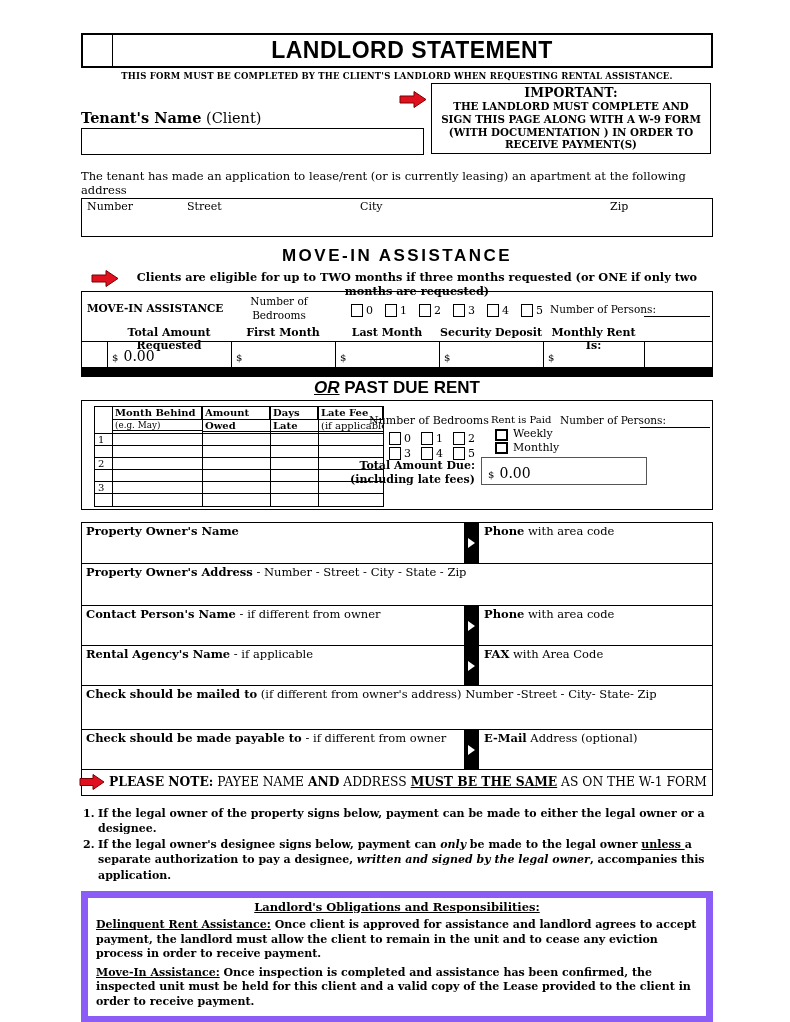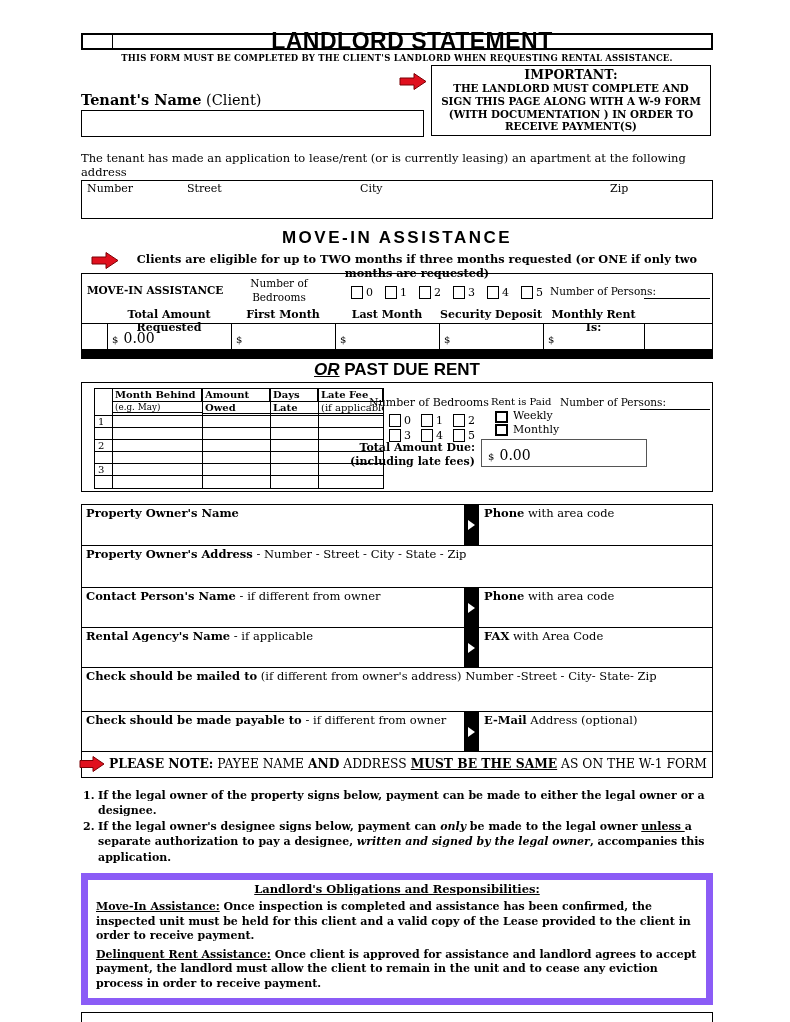--- a/index.html
+++ b/index.html
@@ -5,21 +5,21 @@
   * { margin:0; padding:0; box-sizing:border-box; }
   html,body { background:#fff; }
   body {
     width:790px; height:1022px;
     font-family:"DejaVu Serif", serif;
     color:#000; position:relative; overflow:hidden;
   }
   .content { width:632px; margin-left:81px; padding-top:33px; position:relative; }
 
   
-  .hdr { display:flex; height:17px; border:2px solid #000; }
+  .hdr { display:flex; height:35px; border:2px solid #000; }
   .hdr-cell { width:30px; border-right:1.5px solid #000; }
   .hdr-title { flex:1; display:flex; align-items:center; justify-content:center;
     font-family:"Liberation Sans",sans-serif; font-weight:bold; font-size:23px; letter-spacing:0.5px; }
   .subtitle { text-align:center; font-weight:bold; font-size:8.5px; margin-top:3px; letter-spacing:0.2px; }
 
   
   .sec-tenant { position:relative; height:80px; margin-top:2px; }
   .tenant-label { position:absolute; left:0; top:26px; font-size:14.5px; }
   .tenant-label b { font-weight:bold; }
   .tenant-input { position:absolute; left:0; top:45px; width:343px; height:27px; border:1.5px solid #000; background:#fff; }
@@ -340,22 +340,22 @@
       <div class="note-body">If the legal owner of the property signs below, payment can be made to either the legal owner or a designee.</div>
     </div>
     <div class="note-item">
       <div class="note-num">2.</div>
       <div class="note-body"><span>If the legal owner's designee signs below, payment can </span><span class="it">only</span><span> be made to the legal owner </span><span class="un">unless </span><span>a separate authorization to pay a designee, </span><span class="it">written and signed by the legal owner</span><span>, accompanies this application.</span></div>
     </div>
   </div>
 
   <div class="obl-box">
     <div class="obl-title">Landlord's Obligations and Responsibilities:</div>
+    <div class="obl-p"><span class="obl-lead">Delinquent Rent Assistance:</span><span> Once client is approved for assistance and landlord agrees to accept payment, the landlord must allow the client to remain in the unit and to cease any eviction process in order to receive payment.</span></div>
     <div class="obl-p"><span class="obl-lead">Move-In Assistance:</span><span> Once inspection is completed and assistance has been confirmed, the inspected unit must be held for this client and a valid copy of the Lease provided to the client in order to receive payment.</span></div>
-    <div class="obl-p"><span class="obl-lead">Delinquent Rent Assistance:</span><span> Once client is approved for assistance and landlord agrees to accept payment, the landlord must allow the client to remain in the unit and to cease any eviction process in order to receive payment.</span></div>
   </div>
 
   <div class="attest-box">
     
     
   </div>
 
 </div>
 
 </body></html>

